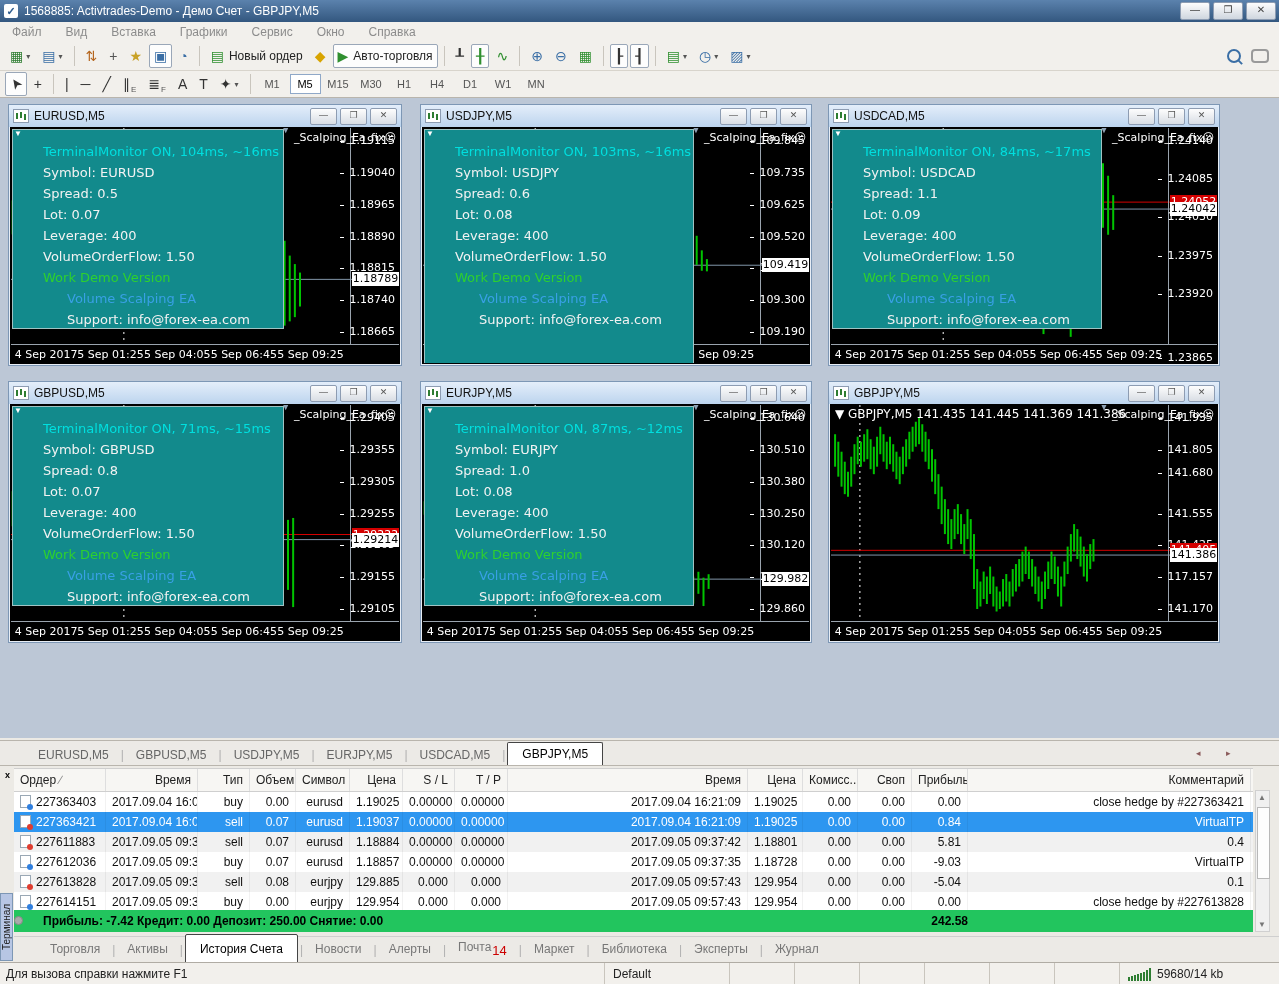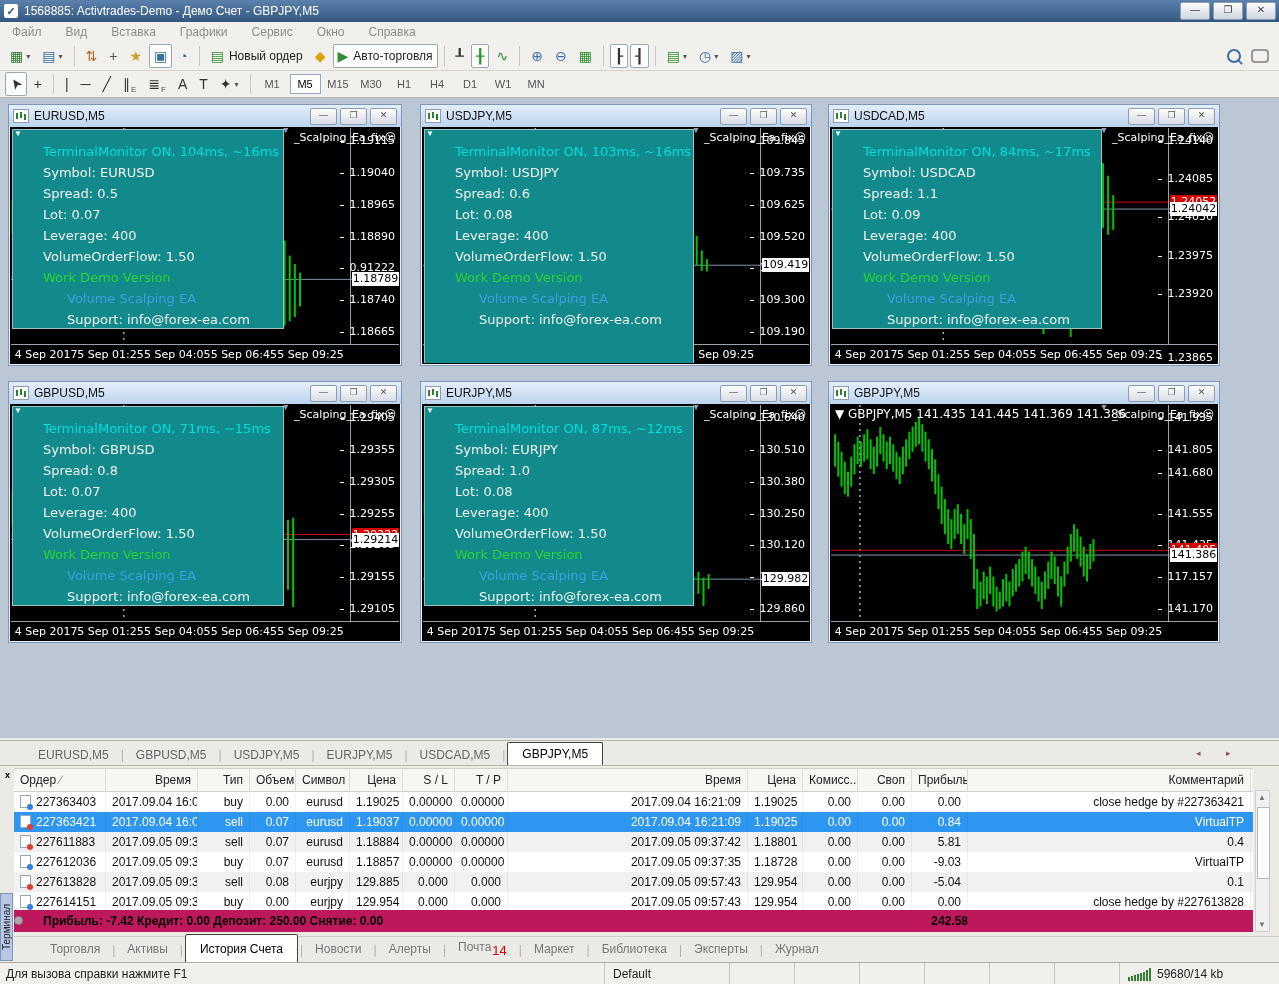--- a/index.html
+++ b/index.html
@@ -89,21 +89,21 @@
   .hist-row.alt{background:#f1f1f1;}
   .hist-row.sel{background:#2d96f0;color:#fff;}
   .cell{box-sizing:border-box;padding:0 6px;border-right:1px solid rgba(0,0,0,0.05);
     white-space:nowrap;overflow:hidden;}
   .r{text-align:right;}
   .ord-icon{display:inline-block;width:9px;height:11px;background:#fff;border:1px solid #9aa8b5;
     position:relative;margin-right:5px;vertical-align:-2px;}
   .ord-icon::after{content:"";position:absolute;right:-3px;bottom:-3px;width:6px;height:6px;border-radius:50%;}
   .ord-buy::after{background:#2f7fe0;} .ord-sell::after{background:#e03c2f;}
   #summary-row{position:absolute;left:14px;top:910px;width:1239px;height:22px;line-height:22px;
-    background:#be185d;font-weight:bold;color:#000;}
+    background:#22c55e;font-weight:bold;color:#000;}
   #summary-left{padding-left:14px;}
   #summary-total{position:absolute;right:285px;top:0;}
   #summary-dot{display:inline-block;width:7px;height:7px;border-radius:50%;background:#aaa;
     border:1px solid #888;margin-right:6px;}
   #bottom-tabs{position:absolute;left:14px;top:936px;width:1265px;height:25px;background:#eceae6;
     border-top:1px solid #cfcfcf;display:flex;align-items:center;padding-left:26px;box-sizing:border-box;color:#777;}
   .btab{padding:3px 10px;white-space:nowrap;}
   .btab.active{background:#fff;border:1px solid #444;border-radius:2px;color:#000;padding:7px 14px;}
   .mail-badge{color:#cc0000;font-size:13px;vertical-align:-4px;margin-left:1px;}
   #terminal-x{position:absolute;left:2px;top:770px;width:11px;height:11px;font-size:9px;line-height:10px;
@@ -294,21 +294,21 @@
             <line x1="283.86" y1="136.08888888888617" x2="283.86" y2="189.1444444444412" stroke="#00c400" stroke-width="2"></line>
             <line x1="288.99" y1="144.57777777777423" x2="288.99" y2="178.53333333333583" stroke="#00c400" stroke-width="2"></line>
           </svg>
           <span class="top-marker" style="left: 270.18px;">▼</span>
         </div>
         <div class="cw-axis">
           <span class="axis-lbl" style="top: 6px;">1.19115</span>
           <span class="axis-lbl" style="top: 37.8333px;">1.19040</span>
           <span class="axis-lbl" style="top: 69.6667px;">1.18965</span>
           <span class="axis-lbl" style="top: 101.5px;">1.18890</span>
-          <span class="axis-lbl" style="top: 133.333px;">0.91222</span>
+          <span class="axis-lbl" style="top: 133.333px;">1.18815</span>
           <span class="axis-lbl" style="top: 165.167px;">1.18740</span>
           <span class="axis-lbl" style="top: 197px;">1.18665</span>
         </div>
         <div class="cur-price" style="top: 144.369px;">1.18789</div>
         <div class="cw-time">
           <span class="time-lbl" style="left: 3.684px;">4 Sep 2017</span>
           <span class="time-lbl" style="left: 66.27px;">5 Sep 01:25</span>
           <span class="time-lbl" style="left: 132.96px;">5 Sep 04:05</span>
           <span class="time-lbl" style="left: 199.65px;">5 Sep 06:45</span>
           <span class="time-lbl" style="left: 266.34px;">5 Sep 09:25</span>

